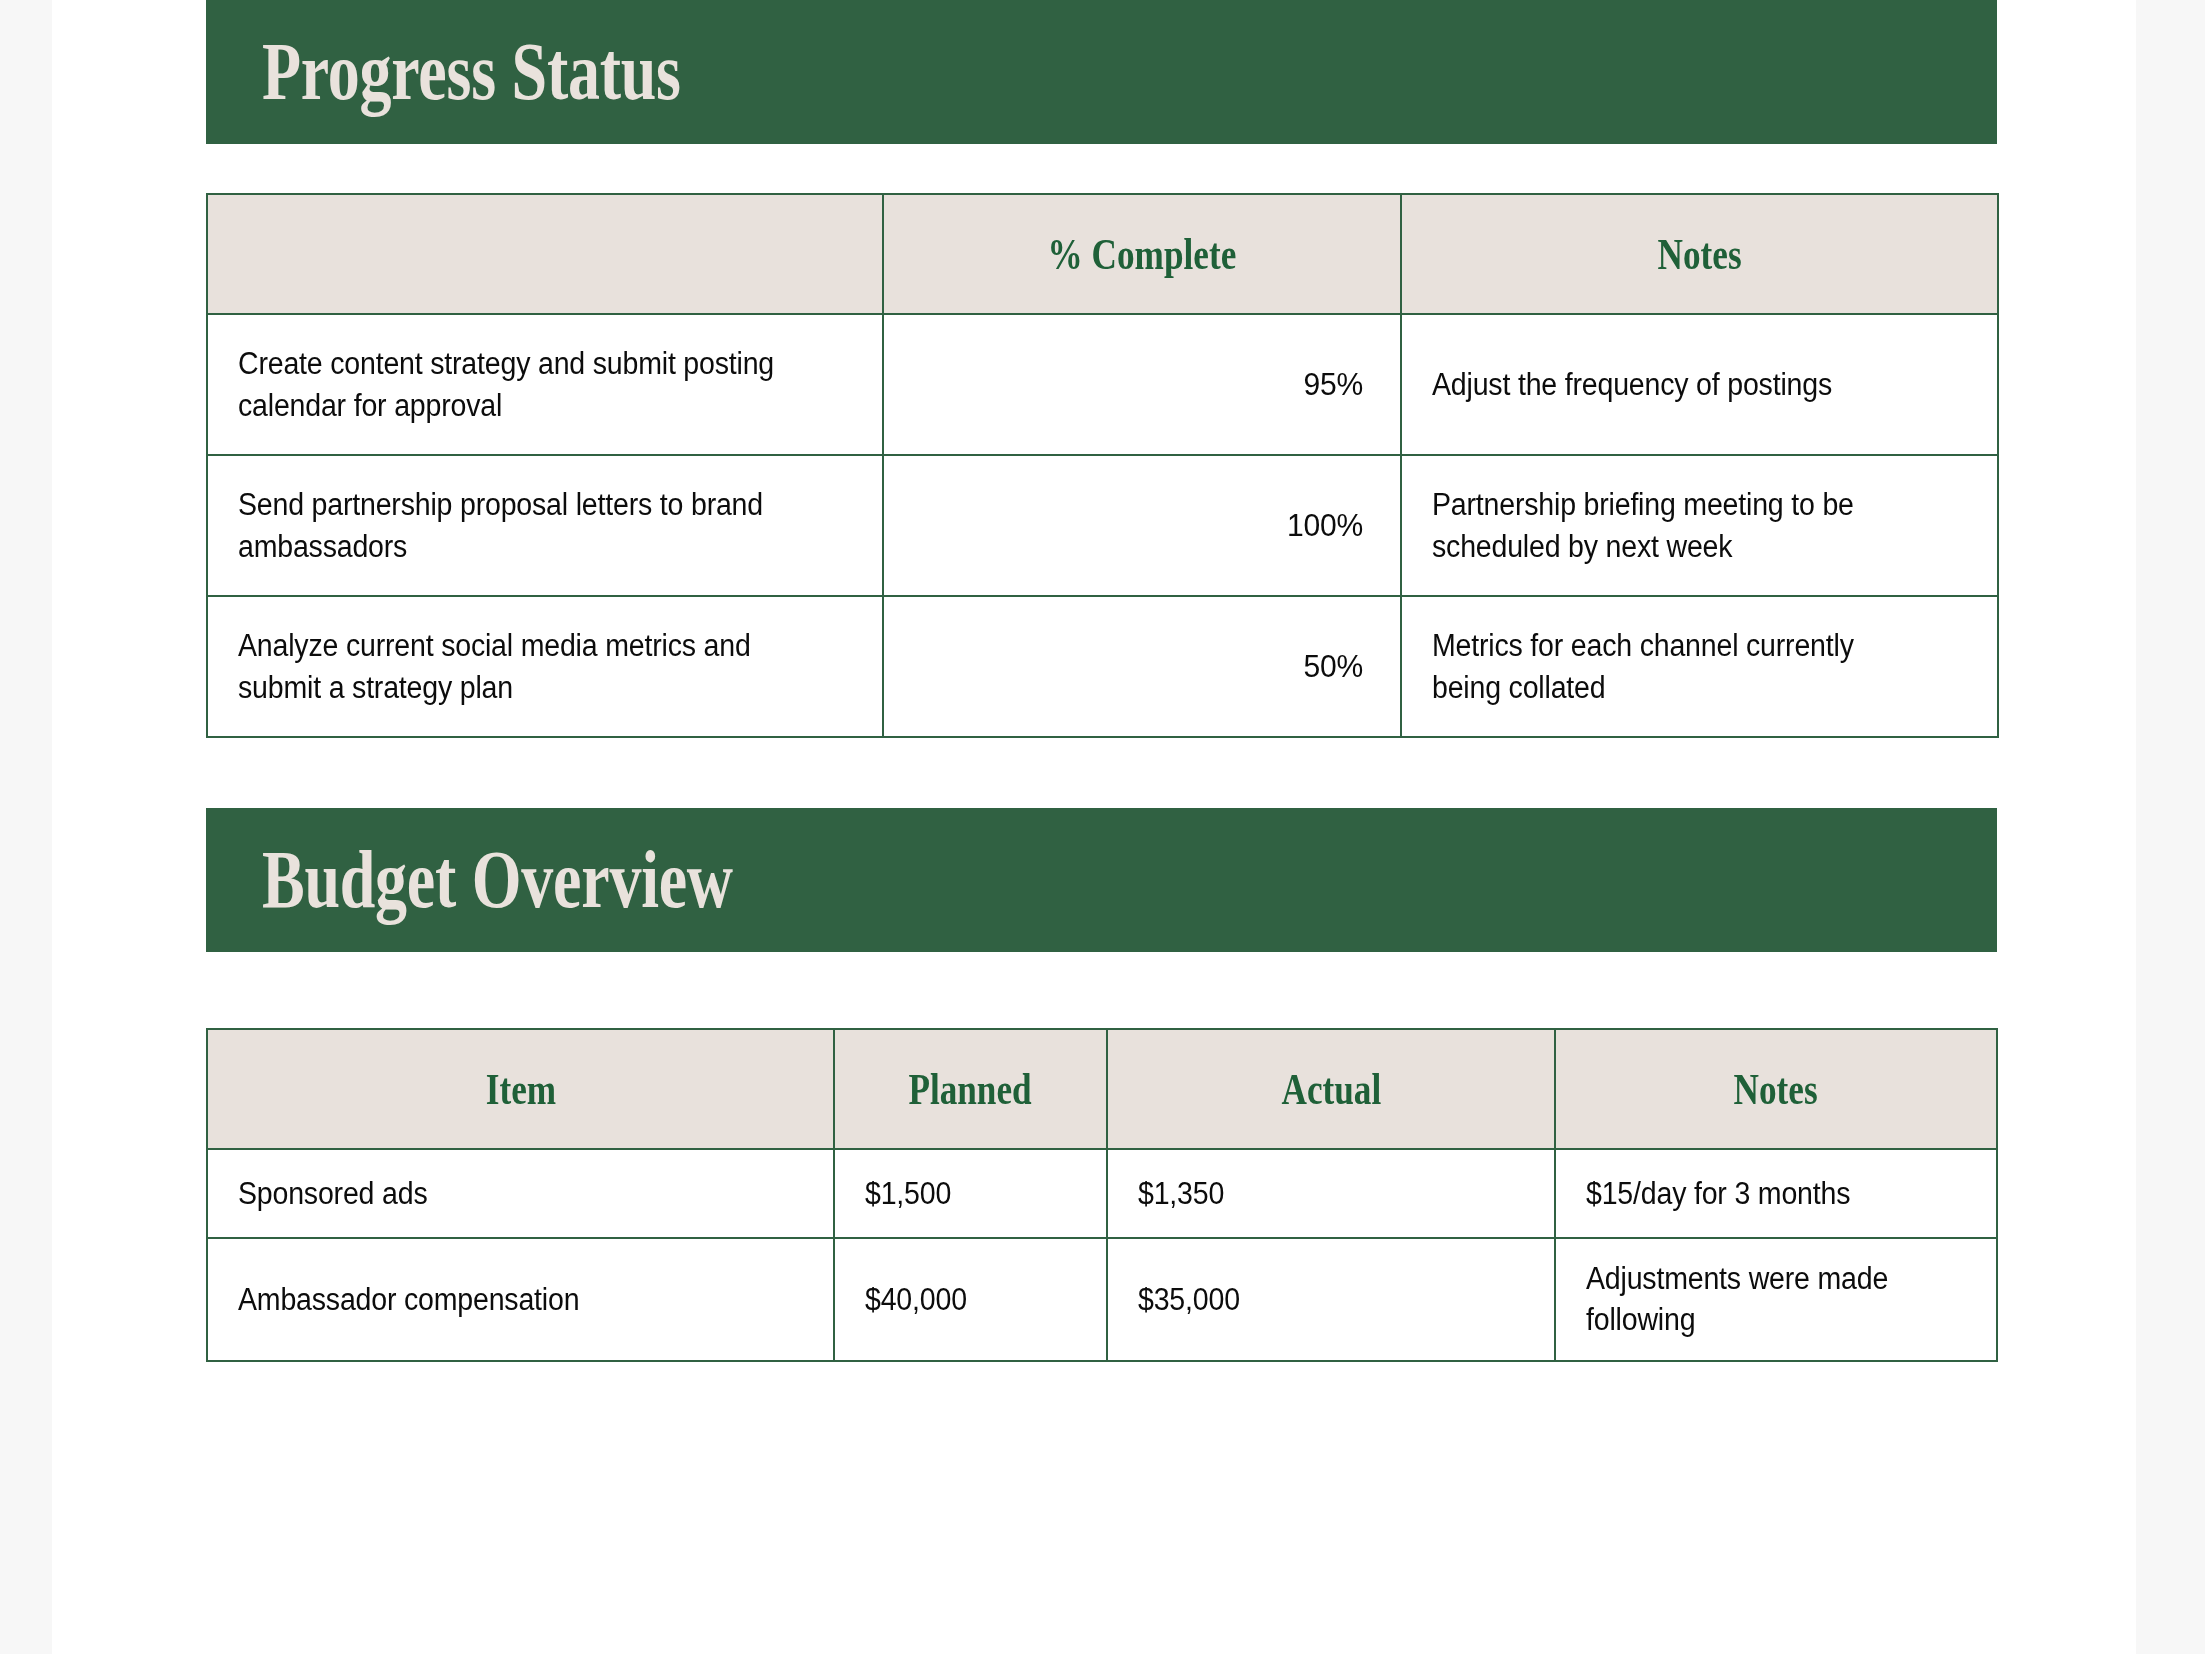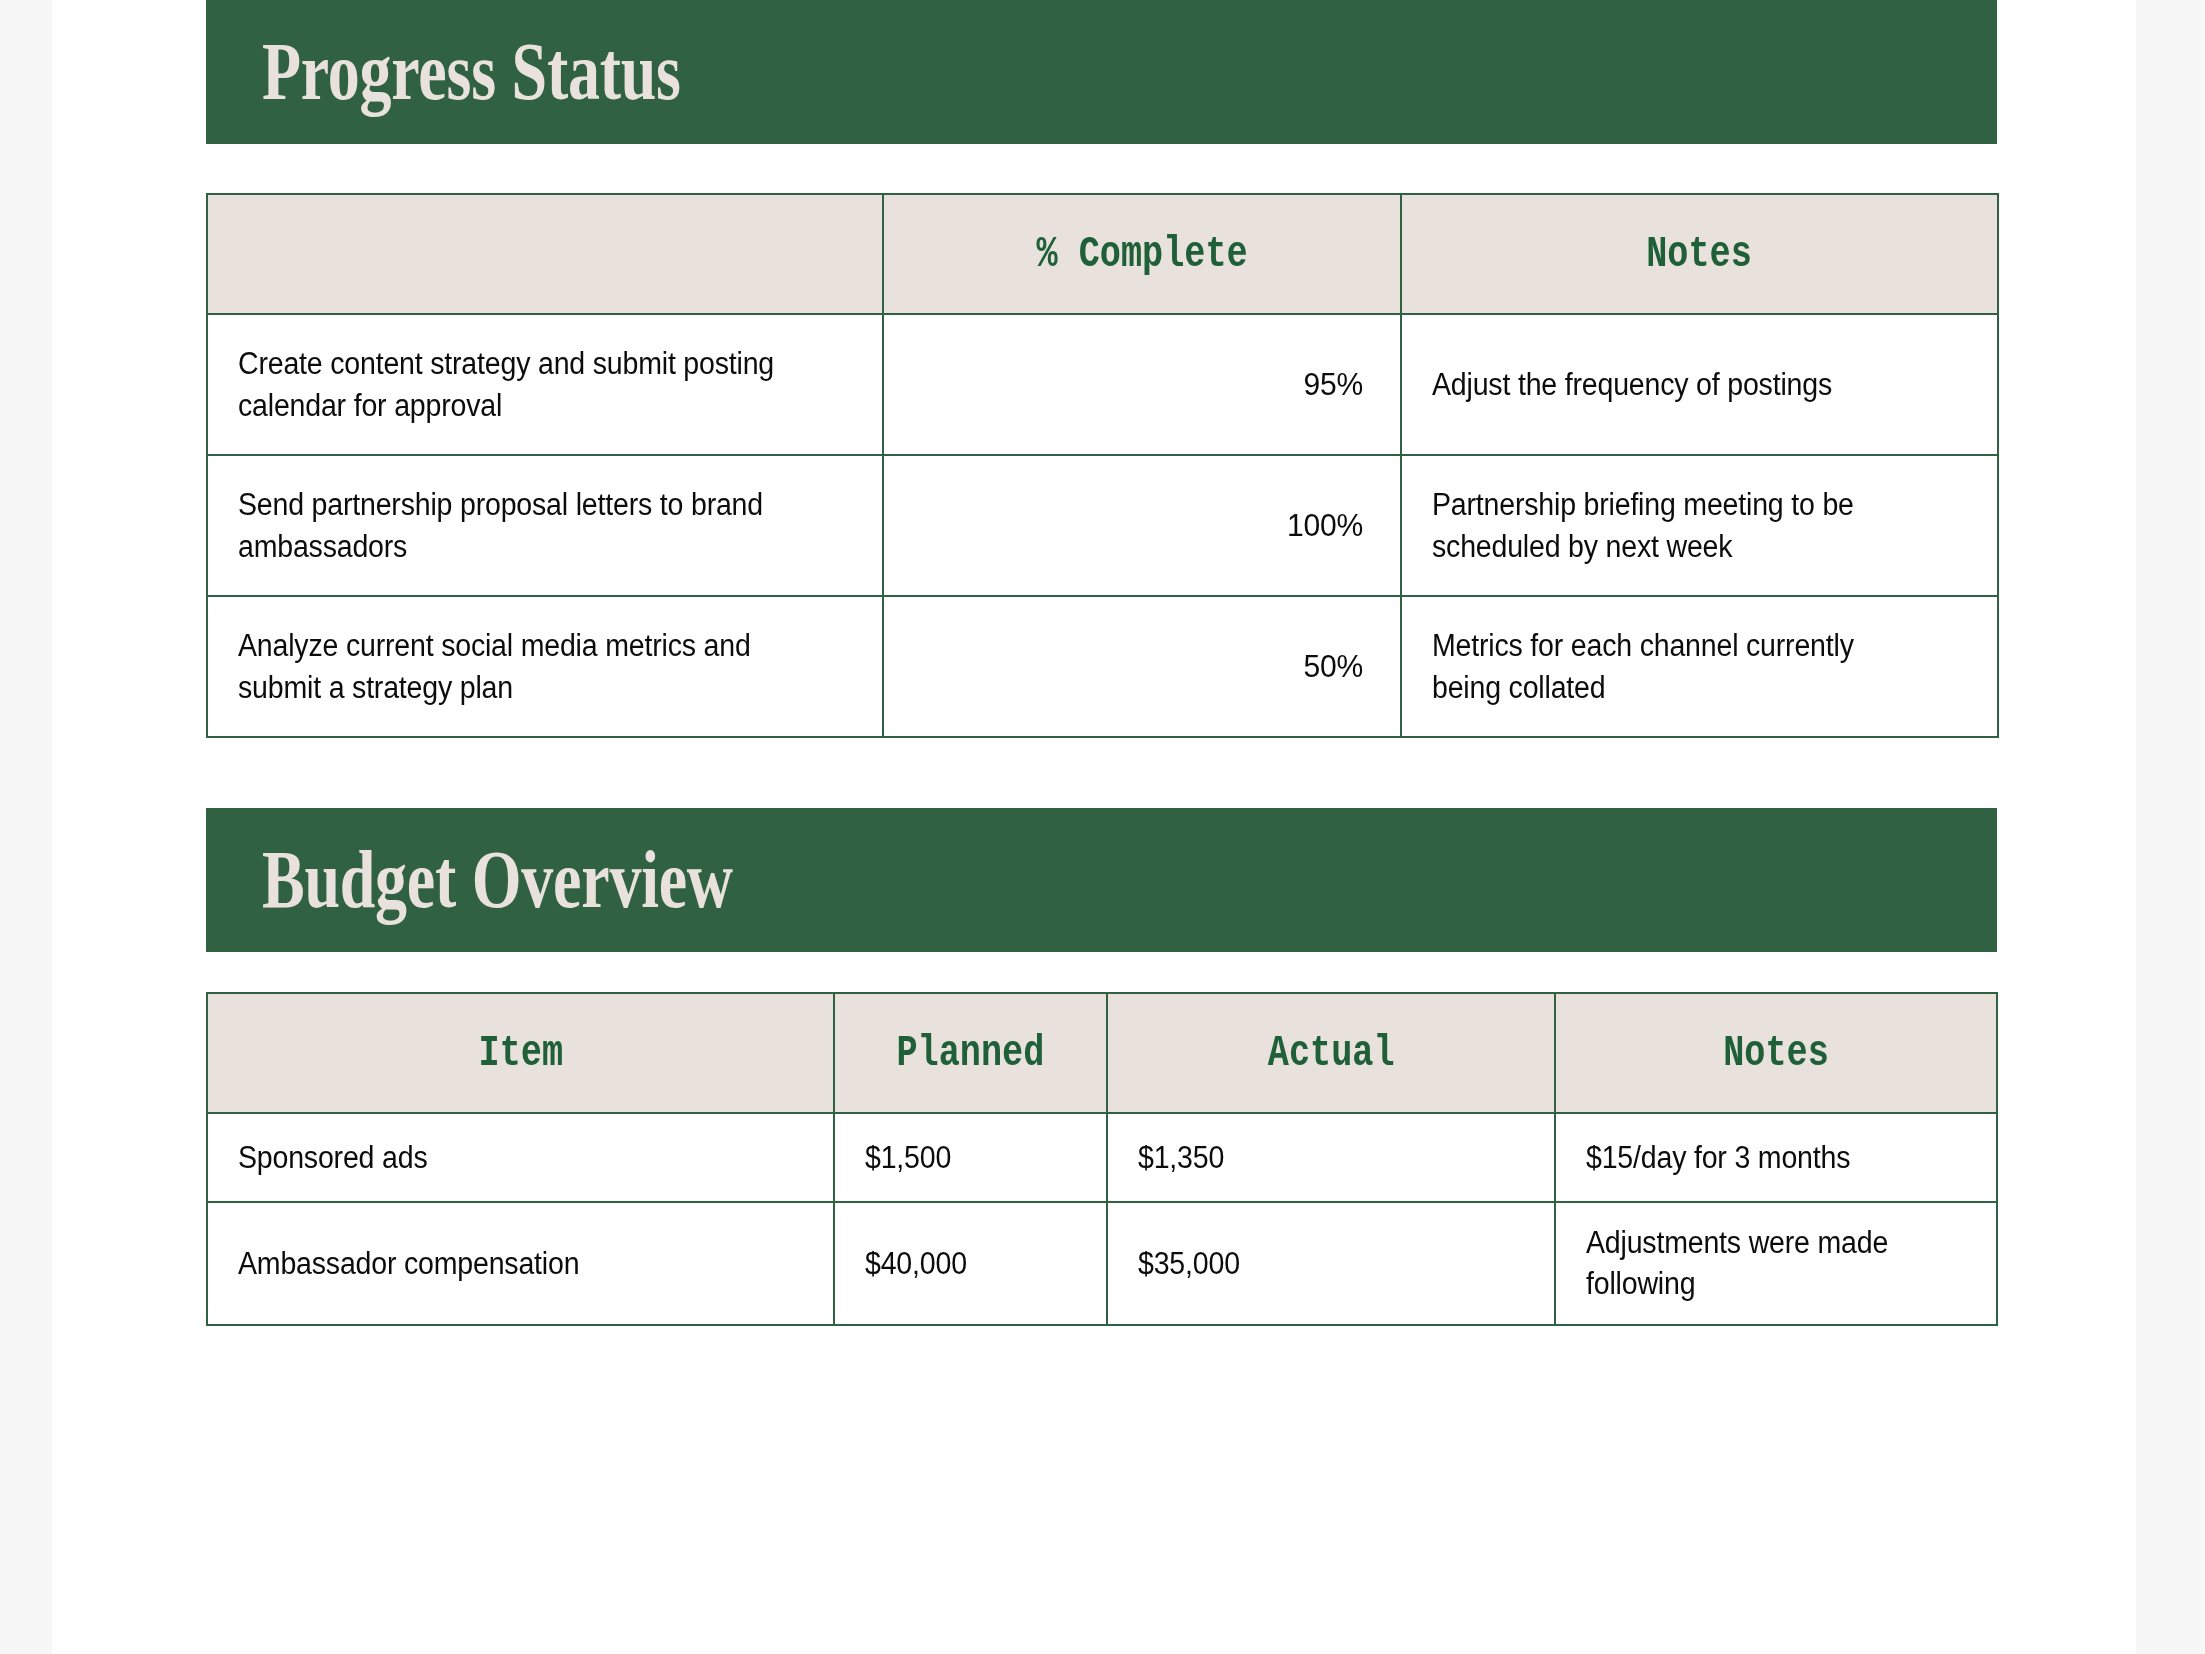--- a/index.html
+++ b/index.html
@@ -74,21 +74,21 @@
   table td, table th {
     border: 2.7px solid #306142;
     box-sizing: border-box;
     vertical-align: middle;
     background: #ffffff;
   }
   thead th {
     background: #e8e1dc;
     height: 120px;
     text-align: center;
-    font-family: Liberation Mono, monospace;
+    font-family: Liberation Serif, serif;
     font-weight: 700;
     font-size: 44px;
     color: #1f6038;
     padding: 0 5.5px;
   }
   thead th .hdr {
     display: inline-block;
     transform: scaleX(0.80);
     white-space: nowrap;
   }
@@ -114,21 +114,21 @@
   }
 
   
   .progress-table { margin-top: 49px; }
   .progress-table colgroup .c0 { width: 676px; }
   .progress-table colgroup .c1 { width:  518px; }
   .progress-table colgroup .c2 { width: 597px; }
   .progress-table tbody tr { height: 141px; margin-left: 23px; }
 
   
-  .budget-table { margin-top: 40px; }
+  .budget-table { margin-top: 76px; }
   .budget-table colgroup .b0 { width: 627px; }
   .budget-table colgroup .b1 { width:  273px; }
   .budget-table colgroup .b2 { width:  448px; }
   .budget-table colgroup .b3 { width:  442px; }
   .budget-table tbody tr { height: 89px; }
 
   .spacer-lg { height: 70px; }
 
   
   .progress-table, .budget-table { border-top: 0; }

